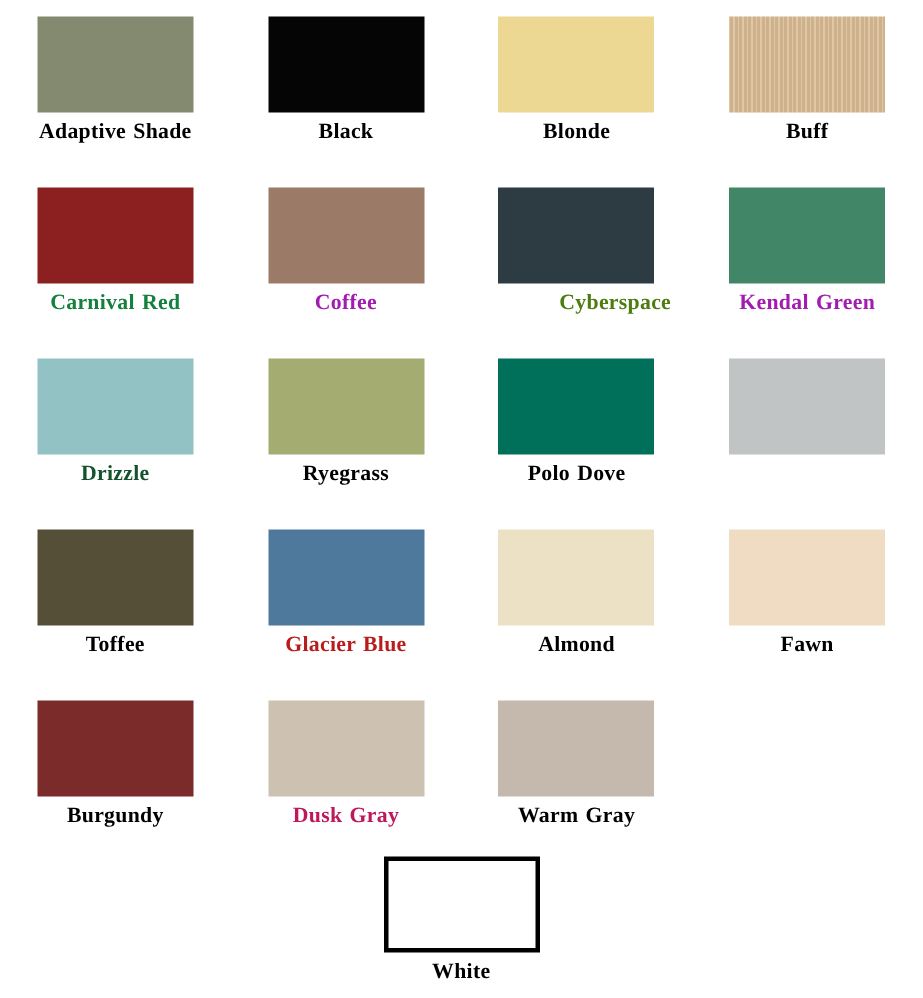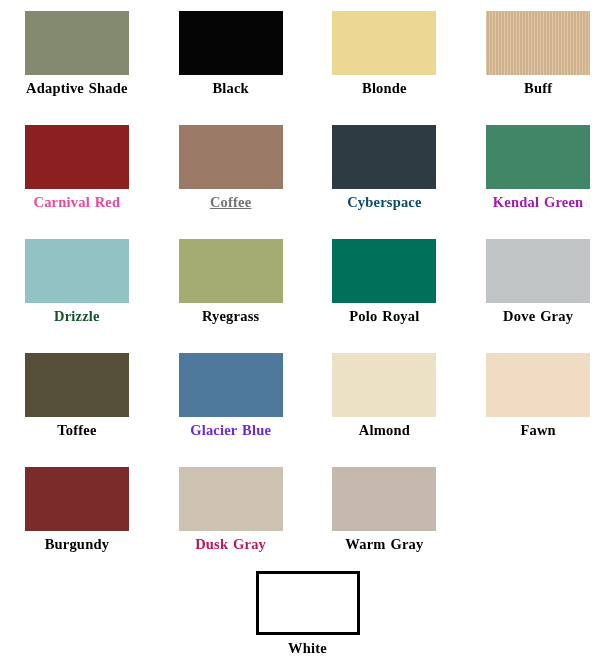--- a/index.html
+++ b/index.html
@@ -102,57 +102,56 @@
       <div class="swatch-cell">
         <div class="swatch-chip" style="background-color: rgb(236, 215, 147);"></div>
         <div class="swatch-label" style="color: rgb(0, 0, 0);">Blonde</div>
       </div>
       <div class="swatch-cell">
         <div class="swatch-chip striped" style="background-color: rgb(217, 187, 147);"></div>
         <div class="swatch-label" style="color: rgb(0, 0, 0);">Buff</div>
       </div>
       <div class="swatch-cell">
         <div class="swatch-chip" style="background-color: rgb(140, 32, 32);"></div>
-        <div class="swatch-label" style="color: #ec4899;">Carnival Red</div>
+        <div class="swatch-label" style="color: #15803d;">Carnival Red</div>
       </div>
       <div class="swatch-cell">
         <div class="swatch-chip" style="background-color: rgb(155, 123, 104);"></div>
-        <div class="swatch-label" style="color: #737373; text-decoration: underline;">Coffee</div>
+        <div class="swatch-label" style="color: #a21caf;">Coffee</div>
       </div>
       <div class="swatch-cell">
         <div class="swatch-chip" style="background-color: rgb(45, 60, 66);"></div>
-        <div class="swatch-label" style="color: #0c4a6e;">Cyberspace</div>
+        <div class="swatch-label" style="color: #4d7c0f; text-align: right;">Cyberspace</div>
       </div>
       <div class="swatch-cell">
         <div class="swatch-chip" style="background-color: rgb(65, 134, 102);"></div>
         <div class="swatch-label" style="color: #a21caf;">Kendal Green</div>
       </div>
       <div class="swatch-cell">
         <div class="swatch-chip" style="background-color: rgb(147, 194, 196);"></div>
         <div class="swatch-label" style="color: #14532d;">Drizzle</div>
       </div>
       <div class="swatch-cell">
         <div class="swatch-chip" style="background-color: rgb(164, 172, 114);"></div>
         <div class="swatch-label" style="color: rgb(0, 0, 0);">Ryegrass</div>
       </div>
       <div class="swatch-cell">
         <div class="swatch-chip" style="background-color: rgb(0, 112, 90);"></div>
-        <div class="swatch-label" style="color: rgb(0, 0, 0);">Polo Royal</div>
+        <div class="swatch-label" style="color: rgb(0, 0, 0);">Polo Dove</div>
       </div>
       <div class="swatch-cell">
         <div class="swatch-chip" style="background-color: rgb(192, 196, 196);"></div>
-        <div class="swatch-label" style="color: rgb(0, 0, 0);">Dove Gray</div>
       </div>
       <div class="swatch-cell">
         <div class="swatch-chip" style="background-color: rgb(86, 79, 56);"></div>
         <div class="swatch-label" style="color: rgb(0, 0, 0);">Toffee</div>
       </div>
       <div class="swatch-cell">
         <div class="swatch-chip" style="background-color: rgb(78, 120, 156);"></div>
-        <div class="swatch-label" style="color: #6d28d9;">Glacier Blue</div>
+        <div class="swatch-label" style="color: #b91c1c;">Glacier Blue</div>
       </div>
       <div class="swatch-cell">
         <div class="swatch-chip" style="background-color: rgb(236, 225, 196);"></div>
         <div class="swatch-label" style="color: rgb(0, 0, 0);">Almond</div>
       </div>
       <div class="swatch-cell">
         <div class="swatch-chip" style="background-color: rgb(240, 220, 195);"></div>
         <div class="swatch-label" style="color: rgb(0, 0, 0);">Fawn</div>
       </div>
       <div class="swatch-cell">

